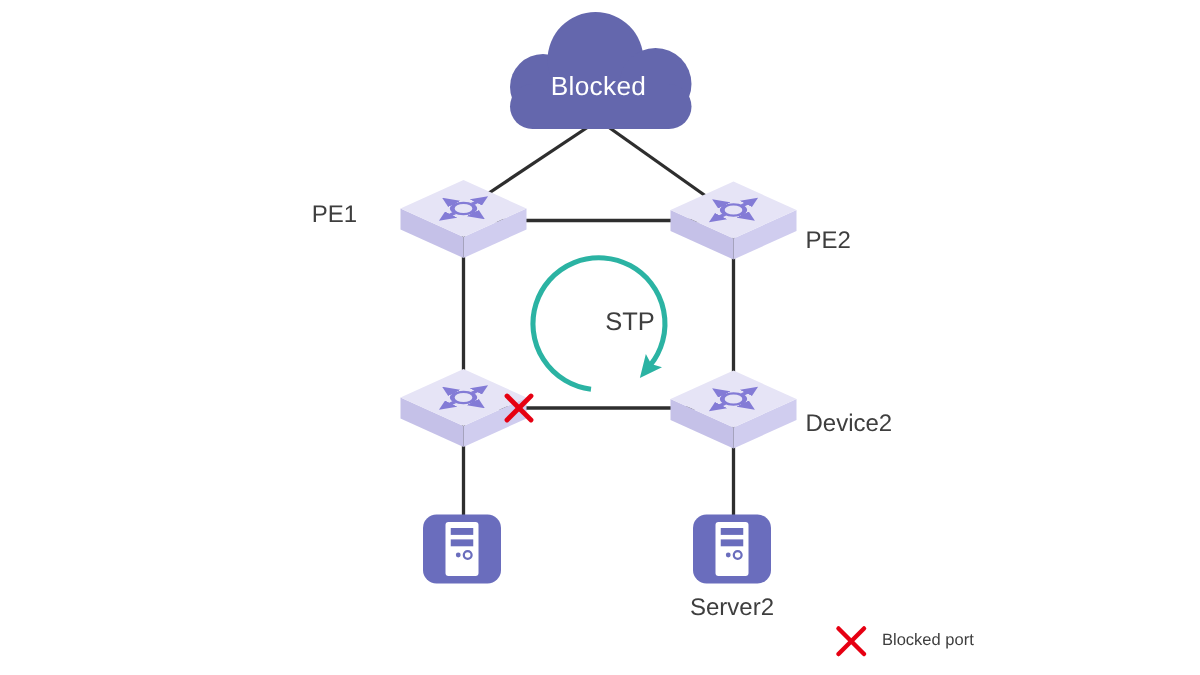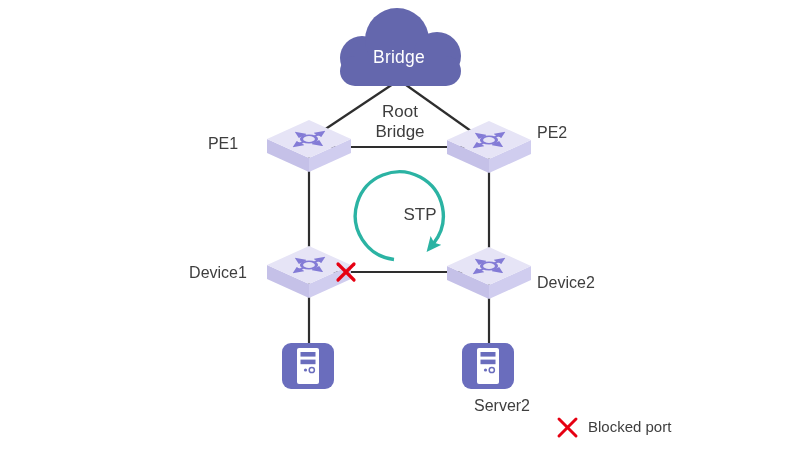--- a/index.html
+++ b/index.html
@@ -17,21 +17,21 @@
     font-size:16px;
     line-height:20px;
     white-space:nowrap;
   }
   .lbl.center{text-align:center;white-space:normal;}
   .lbl.right{text-align:center;}
   #network-label{
     color:#ffffff;font-size:17.5px;letter-spacing:.2px;
   }
   #root-bridge-label,#stp-label{font-size:17px;}
-  #legend-label{font-size:15px;}
+  #legend-label{font-size:11px;}
   
   .c-line{stroke:var(--link-line,#2e2e2e);stroke-width:2.2;fill:none;}
   .c-cloud{fill:var(--cloud,#6467ad);}
   .c-sw-top{fill:var(--switch-top,#e6e4f6);}
   .c-sw-left{fill:var(--switch-side-left,#c5c1e8);}
   .c-sw-right{fill:var(--switch-side-right,#d0cdef);}
   .c-icon{stroke:var(--switch-icon,#837bd6);fill:none;}
   .c-icon-fill{fill:var(--switch-icon,#837bd6);}
   .c-srv{fill:var(--server-fill,#6a6dbd);}
   .c-srv-stroke{stroke:var(--server-fill,#6a6dbd);fill:none;}
@@ -123,31 +123,29 @@
       <line x1="338" y1="264" x2="354" y2="280" class="c-red" stroke-width="3.2"></line>
       <line x1="354" y1="264" x2="338" y2="280" class="c-red" stroke-width="3.2"></line>
     </g>
 
     <g>
       <line x1="559" y1="419" x2="576" y2="436" class="c-red" stroke-width="3"></line>
       <line x1="576" y1="419" x2="559" y2="436" class="c-red" stroke-width="3"></line>
     </g>
   </svg>
 
-  <div class="lbl center" id="network-label" style="left:339px;top:47px;width:120px;">Bridge</div>
+  <div class="lbl center" id="network-label" style="left:339px;top:47px;width:120px;">Blocked</div>
 
-  <div class="lbl center" id="root-bridge-label" style="left:363px;top:102px;width:74px;line-height:20px;">Root Bridge</div>
 
   <div class="lbl center" id="stp-label" style="left:390px;top:205px;width:60px;">STP</div>
 
   <div class="lbl right" style="right:537px;top:134px;width:80px;">PE1</div>
 
-  <div class="lbl" style="left:537px;top:123px;">PE2</div>
+  <div class="lbl" style="left:537px;top:151px;">PE2</div>
 
-  <div class="lbl right" style="right:537px;top:263px;width:90px;">Device1</div>
 
   <div class="lbl" style="left:537px;top:273px;">Device2</div>
 
 
-  <div class="lbl center" style="left:452px;top:396px;width:100px;">Server2</div>
+  <div class="lbl center" style="left:438px;top:396px;width:100px;">Server2</div>
 
   <div class="lbl" id="legend-label" style="left:588px;top:417px;">Blocked port</div>
 </div>
 
 </body></html>

